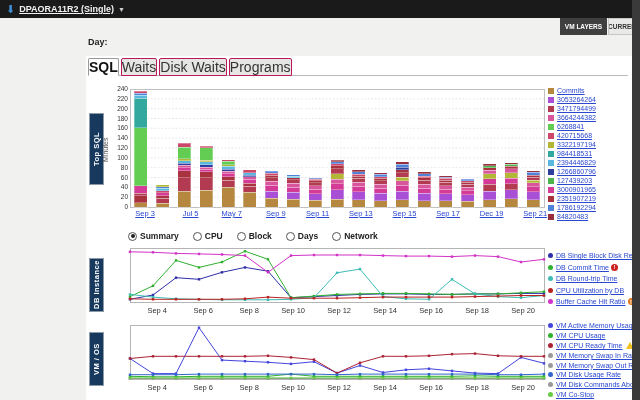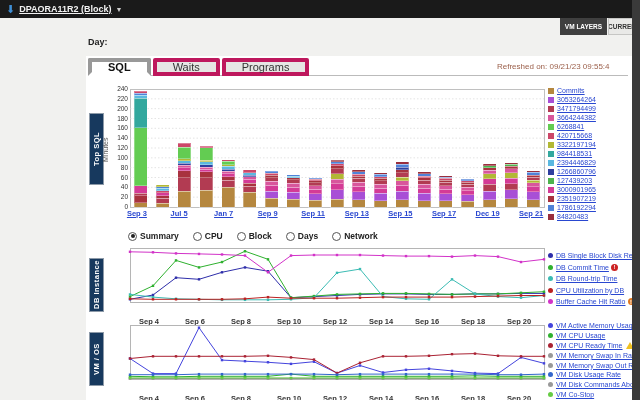--- a/index.html
+++ b/index.html
@@ -17,43 +17,43 @@
   
   #right-strip{position:absolute;left:632px;top:0;width:8px;height:400px;background:#3a3a3a;}
   
   #day-label{position:absolute;left:88px;top:37px;font-size:9px;font-weight:bold;color:#222;}
   #day-select{position:absolute;left:112px;top:33px;width:78px;height:17px;background:#fff;border:1px solid #a8a8a8;border-radius:2px;font-size:9px;color:#222;display:flex;align-items:center;padding-left:5px;box-sizing:border-box;cursor:pointer;}
   #day-select .sel-caret{position:absolute;right:5px;font-size:6px;color:#555;}
   
   #panel{position:absolute;left:86px;top:56px;width:546px;height:344px;background:#ffffff;}
   
   #tab-row{position:absolute;left:88px;top:58px;height:18px;display:flex;gap:2px;z-index:3;}
-  .tab{font-size:11px;padding:0 16px;display:flex;align-items:center;border:4px solid #be185d;background:#e6e6e4;color:#333;box-sizing:border-box;border-top-left-radius:2px;border-top-right-radius:2px;cursor:pointer;}
+  .tab{font-size:14px;padding:0 0;display:flex;align-items:center;border:1px solid #be185d;background:#e6e6e4;color:#333;box-sizing:border-box;border-top-left-radius:2px;border-top-right-radius:2px;cursor:pointer;}
   .tab.active{background:#ffffff;border-color:#999;border-bottom-color:#ffffff;font-weight:bold;color:#111;}
   #tab-underline{position:absolute;left:88px;top:75px;width:540px;height:1px;background:#bbbbbb;z-index:1;}
   #refreshed{position:absolute;left:497px;top:62px;width:135px;font-size:8px;color:#9b5f4a;white-space:nowrap;overflow:hidden;}
   
   .vlabel{position:absolute;left:89px;width:15px;background:#17395e;border:1px solid #8d9aa8;color:#fff;font-size:7.5px;font-weight:bold;display:flex;align-items:center;justify-content:center;writing-mode:vertical-rl;transform:rotate(180deg);box-sizing:border-box;letter-spacing:0.5px;}
   #topsql-label{top:113px;height:72px;}
   #dbinst-label{top:258px;height:54px;}
   #vmos-label{top:332px;height:54px;}
   #minutes-label{position:absolute;left:102px;top:125px;height:50px;width:10px;font-size:7px;color:#555;writing-mode:vertical-rl;transform:rotate(180deg);text-align:center;}
   
   .chart-svg{position:absolute;background:transparent;}
   #topsql-svg{left:114px;top:84px;}
   #db-svg{left:114px;top:246px;}
   #vm-svg{left:114px;top:323px;}
   
   .xrow{position:absolute;left:114px;width:432px;height:10px;}
   #topsql-xrow{top:209px;}
   #db-xrow{top:306px;}
   #vm-xrow{top:383px;}
-  .xrow span,.xrow a{position:absolute;width:28px;text-align:left;font-size:7.5px;font-weight:bold;}
+  .xrow span,.xrow a{position:absolute;width:28px;text-align:right;font-size:7.5px;}
   .xrow a{color:#2947d0;text-decoration:underline;}
-  .xrow span{color:#333;margin-top:11px;}
+  .xrow span{color:#333;}
   
   .legend{position:absolute;left:548px;display:flex;flex-direction:column;}
   #topsql-legend{top:86px;}
   #db-legend{top:250px;}
   #vm-legend{top:321px;}
   .lrow{display:flex;align-items:center;white-space:nowrap;}
   #topsql-legend .lrow{height:9px;}
   #db-legend .lrow{height:11.5px;}
   #vm-legend .lrow{height:9.8px;}
   .swatch{width:6px;height:6px;margin-right:3px;flex:0 0 auto;}
@@ -70,37 +70,37 @@
   .radio-circle.sel::after{content:"";position:absolute;left:1.5px;top:1.5px;width:4px;height:4px;border-radius:50%;background:#222;}
   .radio-item label{font-size:8.5px;font-weight:bold;color:#222;cursor:pointer;}
 </style>
 </head>
 <body>
 
 <div id="screen">
 
   <div id="topbar">
     <span class="navarrow">⬇</span>
-    <a href="#">DPAORA11R2 (Block)</a>
+    <a href="#">DPAORA11R2 (Single)</a>
     <span class="caret">▼</span>
   </div>
 
   <div id="vm-layers-tab" class="hdr-tab">VM LAYERS</div>
   <div id="current-tab" class="hdr-tab">CURRENT</div>
 
   <span id="day-label">Day:</span>
 
   <div id="panel"></div>
   <div id="tab-underline"></div>
   <div id="tab-row">
       <div class="tab active">SQL</div>
       <div class="tab">Waits</div>
+      <div class="tab">Disk Waits</div>
       <div class="tab">Programs</div>
     </div>
-  <div id="refreshed">Refreshed on: 09/21/23 09:55:4</div>
 
   <div id="topsql-label" class="vlabel">Top SQL</div>
   <div id="minutes-label">Minutes</div>
   <svg id="topsql-svg" class="chart-svg" width="432" height="126">
       <rect x="16" y="5" width="414" height="118" fill="#ffffff" stroke="#c0c0c0" stroke-width="1" shape-rendering="crispEdges"></rect>
       <text x="14" y="125" text-anchor="end" font-size="6.5" fill="#333" font-family="&quot;Liberation Sans&quot;,sans-serif">0</text>
       <line x1="16" y1="113.16666666666667" x2="430" y2="113.16666666666667" stroke="#d8d8d8" stroke-width="0.7" stroke-dasharray="1.5,2"></line>
       <text x="14" y="115.16666666666667" text-anchor="end" font-size="6.5" fill="#333" font-family="&quot;Liberation Sans&quot;,sans-serif">20</text>
       <line x1="16" y1="103.33333333333333" x2="430" y2="103.33333333333333" stroke="#d8d8d8" stroke-width="0.7" stroke-dasharray="1.5,2"></line>
       <text x="14" y="105.33333333333333" text-anchor="end" font-size="6.5" fill="#333" font-family="&quot;Liberation Sans&quot;,sans-serif">40</text>
@@ -290,21 +290,21 @@
       <rect x="412.60526315789474" y="98.90833333333333" width="13" height="3.933333333333333" fill="#d8569c" stroke="#ffffff" stroke-width="0.3" shape-rendering="crispEdges"></rect>
       <rect x="412.60526315789474" y="96.45" width="13" height="2.4583333333333335" fill="#b2b835" stroke="#ffffff" stroke-width="0.3" shape-rendering="crispEdges"></rect>
       <rect x="412.60526315789474" y="93.00833333333333" width="13" height="3.441666666666667" fill="#b23b52" stroke="#ffffff" stroke-width="0.3" shape-rendering="crispEdges"></rect>
       <rect x="412.60526315789474" y="91.04166666666667" width="13" height="1.9666666666666666" fill="#a8323e" stroke="#ffffff" stroke-width="0.3" shape-rendering="crispEdges"></rect>
       <rect x="412.60526315789474" y="88.09166666666667" width="13" height="2.95" fill="#4f82d8" stroke="#ffffff" stroke-width="0.3" shape-rendering="crispEdges"></rect>
       <rect x="412.60526315789474" y="86.61666666666667" width="13" height="1.475" fill="#992e3c" stroke="#ffffff" stroke-width="0.3" shape-rendering="crispEdges"></rect>
     </svg>
   <div id="topsql-xrow" class="xrow">
       <a href="#" style="left: 12.8947px;">Sep 3</a>
       <a href="#" style="left: 56.4737px;">Jul 5</a>
-      <a href="#" style="left: 100.053px;">Jan 7</a>
+      <a href="#" style="left: 100.053px;">May 7</a>
       <a href="#" style="left: 143.632px;">Sep 9</a>
       <a href="#" style="left: 187.211px;">Sep 11</a>
       <a href="#" style="left: 230.789px;">Sep 13</a>
       <a href="#" style="left: 274.368px;">Sep 15</a>
       <a href="#" style="left: 317.947px;">Sep 17</a>
       <a href="#" style="left: 361.526px;">Dec 19</a>
       <a href="#" style="left: 405.105px;">Sep 21</a>
     </div>
   <div id="topsql-legend" class="legend">
       <div class="lrow">

